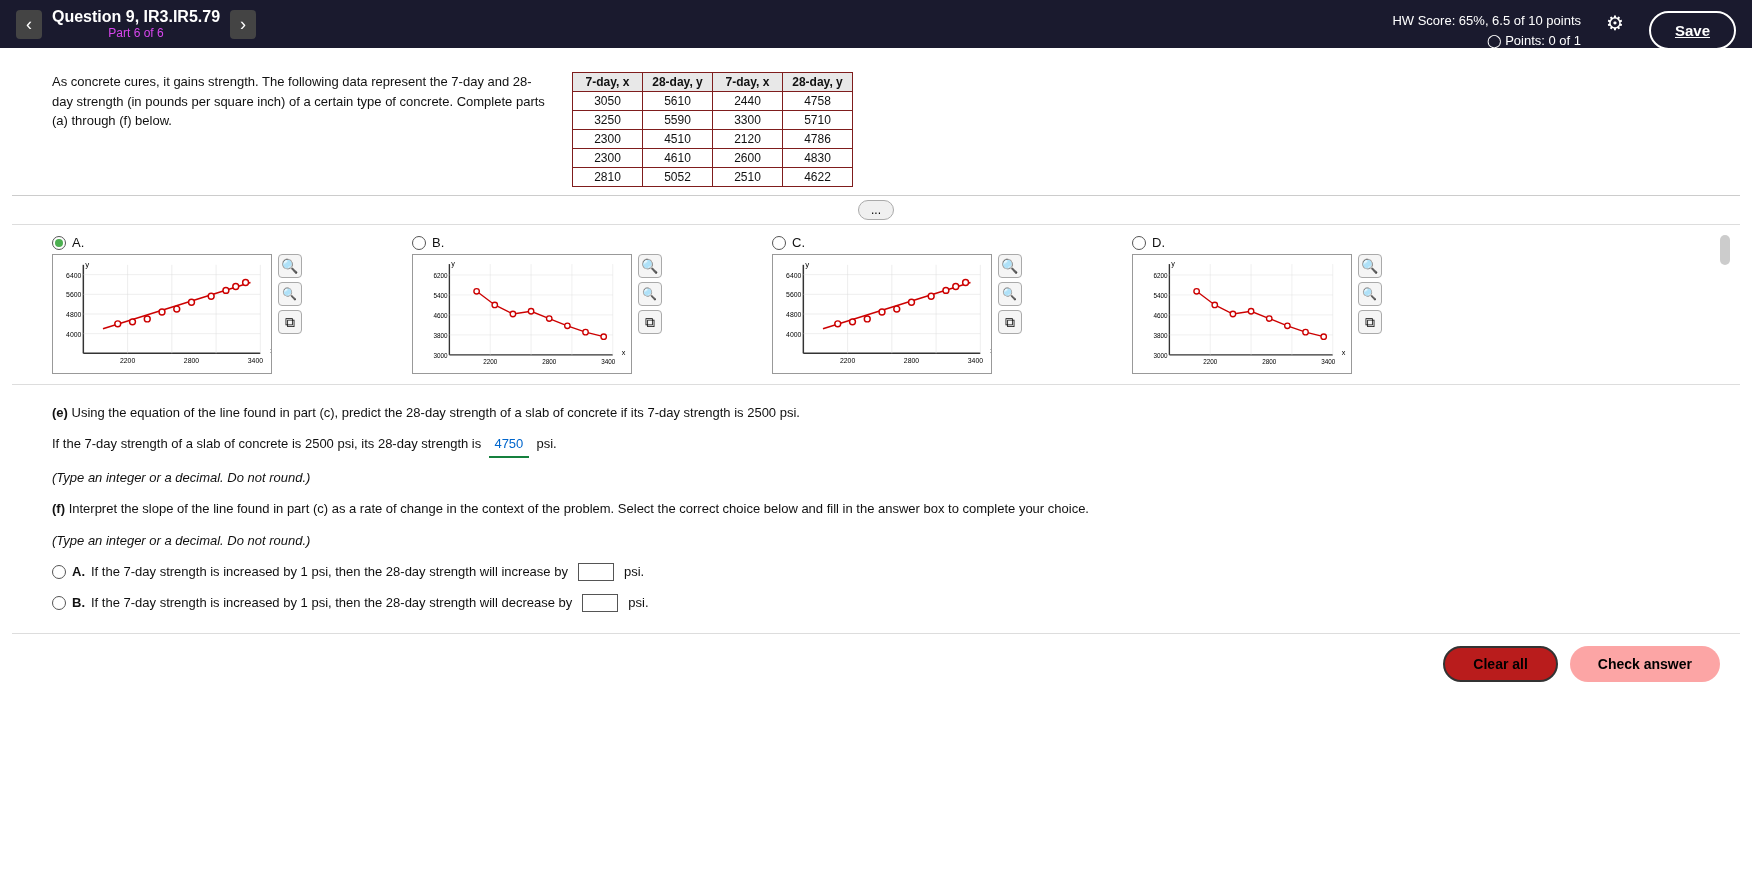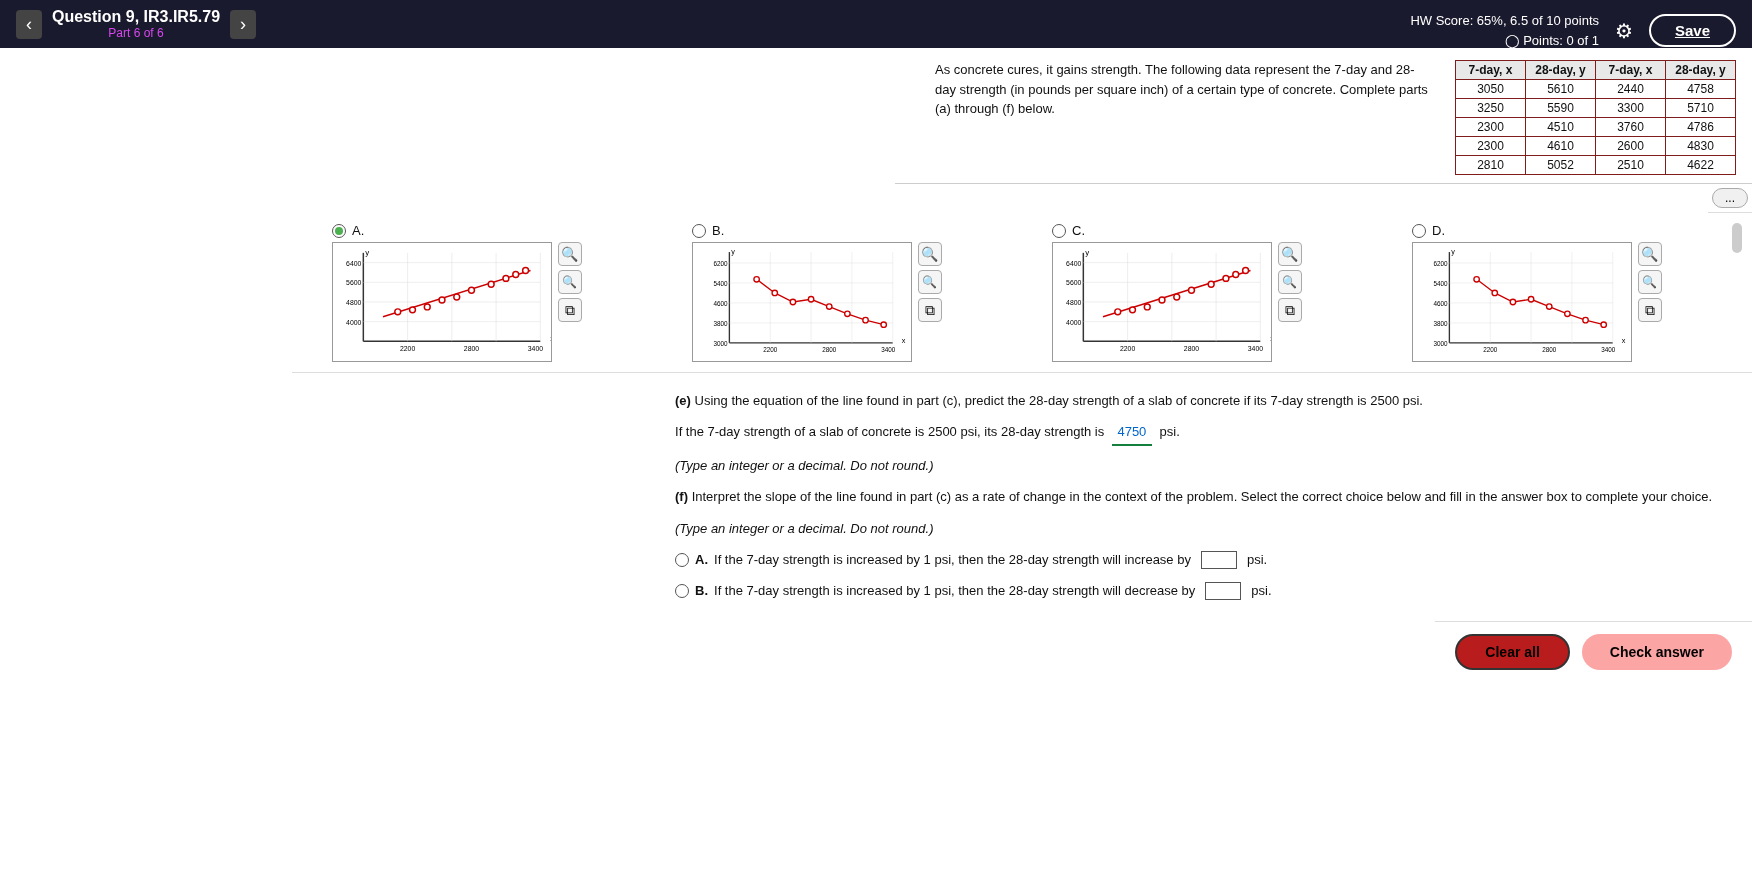--- a/index.html
+++ b/index.html
@@ -4,28 +4,28 @@
   <style>
     * { box-sizing: border-box; margin: 0; padding: 0; }
     body { font-family: Arial, sans-serif; font-size: 13px; background: #fff; color: #111; width: 1752px; min-height: 873px; overflow-x: hidden; }
 
     
     .header { background: #1a1a2e; color: #fff; display: flex; align-items: center; justify-content: space-between; padding: 6px 16px; height: 48px; }
     .header-nav { display: flex; align-items: center; gap: 10px; }
     .header-title { text-align: center; }
     .header-title .question-label { font-size: 16px; font-weight: bold; }
     .header-title .part-label { font-size: 12px; color: #d946ef; }
-    .header-right { display: flex; align-items: center; gap: 16px; margin-top: 13px; }
+    .header-right { display: flex; gap: 25px; margin-top: 13px; }
     .score-info { font-size: 13px; text-align: right; line-height: 1.5; }
     .nav-arrow { background: #444; border: none; color: #fff; font-size: 18px; cursor: pointer; padding: 4px 10px; border-radius: 4px; }
     .save-btn { background: transparent; border: 2px solid #fff; color: #fff; font-size: 15px; font-weight: bold; padding: 6px 24px; border-radius: 20px; cursor: pointer; text-decoration: underline; }
     .gear-icon { font-size: 20px; cursor: pointer; color: #fff; }
 
     
-    .main { display: flex; flex-direction: column; padding: 0; align-items: flex-end; }
+    .main { display: flex; flex-direction: column; padding: 12px; }
 
     
     .top-section { display: flex; padding: 12px 16px 8px 40px; gap: 20px; border-bottom: 1px solid #ccc; background: #fff; }
     .problem-text { flex: 0 0 500px; font-size: 13px; line-height: 1.5; }
     .data-table-area { flex: 1; }
     .data-table { border-collapse: collapse; font-size: 12px; }
     .data-table th, .data-table td { border: 1px solid #7f1d1d; padding: 2px 8px; text-align: center; min-width: 70px; }
     .data-table th { background: #e8e8e8; font-weight: bold; }
 
     
@@ -100,21 +100,21 @@
             </tr>
             <tr>
               <td>3250</td>
               <td>5590</td>
               <td>3300</td>
               <td>5710</td>
             </tr>
             <tr>
               <td>2300</td>
               <td>4510</td>
-              <td>3760</td>
+              <td>2120</td>
               <td>4786</td>
             </tr>
             <tr>
               <td>2300</td>
               <td>4610</td>
               <td>2600</td>
               <td>4830</td>
             </tr>
             <tr>
               <td>2810</td>

